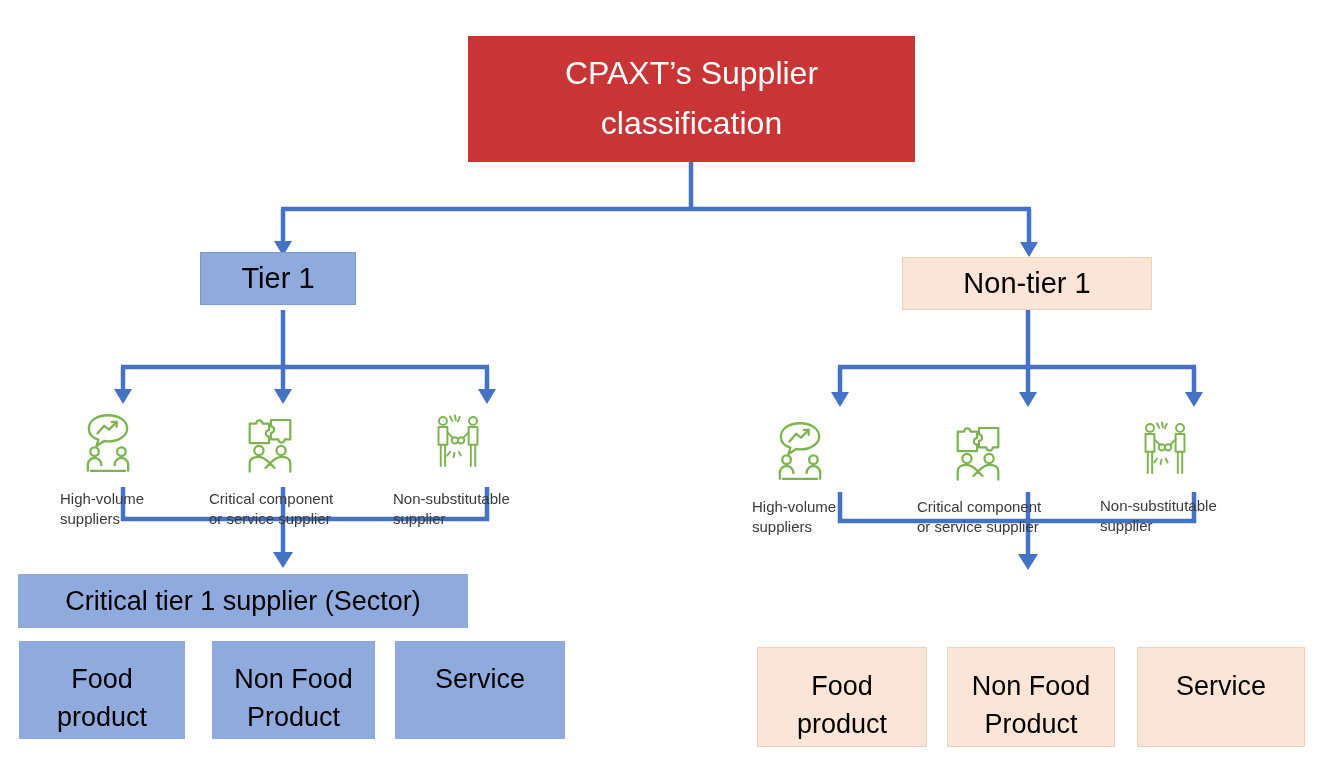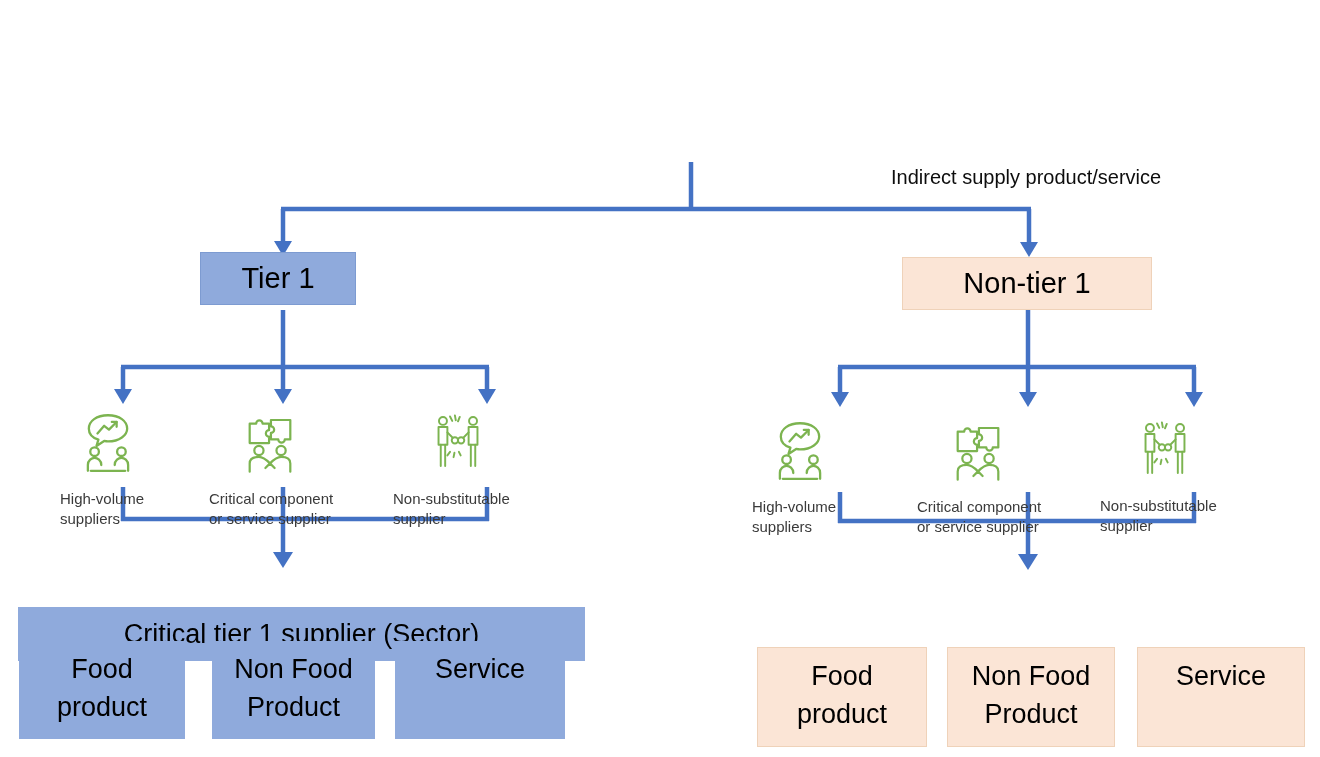--- a/index.html
+++ b/index.html
@@ -9,21 +9,21 @@
   .abs{position:absolute;box-sizing:border-box;}
   .box{display:flex;align-items:center;justify-content:center;text-align:center;box-sizing:border-box;color:#000;}
   .title-box{left:468px;top:36px;width:447px;height:126px;background:#C93535;color:#ffffff;font-size:32px;line-height:1.55;padding:0 18px;}
   .branch-label{font-size:20px;color:#0d0d0d;white-space:nowrap;}
   .blue-fill{background:#8FAADC;}
   .blue-border{border:1.5px solid #7D9BD1;}
   .peach-fill{background:#FBE5D6;}
   .peach-border{border:1.5px solid #EFD2B9;}
   .tier-box{font-size:29px;}
   .sector-title{font-size:27px;}
-  .sector-box{font-size:27px;line-height:1.4;white-space:pre-line;align-items:flex-start;padding-top:10px;}
+  .sector-box{font-size:27px;line-height:1.4;white-space:pre-line;align-items:flex-start;padding-top:20px;}
   .supplier-type{display:flex;align-items:center;gap:9px;flex-direction:column;}
   .sicon{flex:0 0 auto;display:block;}
   .slabel{font-size:15px;color:#3a3a3a;line-height:1.32;}
   .w95{width:95px;} .w134{width:134px;margin-left:12px;} .w130{width:130px;}
 </style>
 </head>
 <body>
 
 <div class="canvas">
 
@@ -79,22 +79,24 @@
       <path d="M840 492 V523"></path>
       <path d="M1194 492 V523"></path>
       <path d="M838 521 H1196"></path>
       <path d="M1028 492 V556"></path>
     </g>
     <g fill="#4472C4" stroke="none">
       <polygon points="1018,554 1038,554 1028,570"></polygon>
     </g>
   </svg>
 
-
-  <div class="abs branch-label" style="left:891px;top:166px;">Indirect supply product/service</div>
+  <div class="abs box title-box">
+    <span>CPAXT’s Supplier classification</span>
+  </div>
+
 
   <div class="abs box blue-fill blue-border tier-box" style="left:200px;top:252px;width:156px;height:53px;">Tier 1</div>
   <div class="abs box peach-fill peach-border tier-box" style="left:902px;top:257px;width:250px;height:53px;">Non-tier 1</div>
 
   <div class="abs supplier-type" style="left:60px;top:412px;">
     <span class="sicon">
       <svg width="46" height="64" viewBox="0 0 48 64">
           <g fill="none" stroke="#7CB450" stroke-width="2.4" stroke-linecap="round" stroke-linejoin="round">
         <path d="M24 2 C12 2 4 8 4 16 C4 21.5 8 25.5 14 27.5 L12 34 L20 28.8 C21.3 29.1 22.6 29.3 24 29.3 C36 29.3 44 22.7 44 16 C44 8 36 2 24 2 Z"></path>
         <path d="M13 21 L20 13 L25 17 L33 9"></path>
@@ -199,21 +201,21 @@
         <circle cx="22.5" cy="29" r="3.6"></circle>
             <circle cx="29.5" cy="29" r="3.6"></circle>
         <path d="M17 2 l2.5 5 M22.5 0.8 l1 5.5 M28 2.5 l-2 5"></path>
         <path d="M17 42 l-3 4 M22 43 l-1 5 M27 42 l2 4"></path>
       </g>
         </svg>
     </span>
     <span class="slabel w130">Non-substitutable supplier</span>
   </div>
 
-  <div class="abs box blue-fill sector-title" style="left:18px;top:574px;width:567px;height:54px;margin-top:33px;">Critical tier 1 supplier (Sector)</div>
+  <div class="abs box blue-fill sector-title" style="left:18px;top:574px;width:450px;height:54px;">Critical tier 1 supplier (Sector)</div>
   <div class="abs box blue-fill sector-box" style="left:19px;top:641px;width:166px;height:98px;">Food
 product</div>
   <div class="abs box blue-fill sector-box" style="left:212px;top:641px;width:163px;height:98px;">Non Food
 Product</div>
   <div class="abs box blue-fill sector-box" style="left:395px;top:641px;width:170px;height:98px;">Service</div>
 
   <div class="abs box peach-fill peach-border sector-box" style="left:757px;top:647px;width:170px;height:100px;">Food
 product</div>
   <div class="abs box peach-fill peach-border sector-box" style="left:947px;top:647px;width:168px;height:100px;">Non Food
 Product</div>

